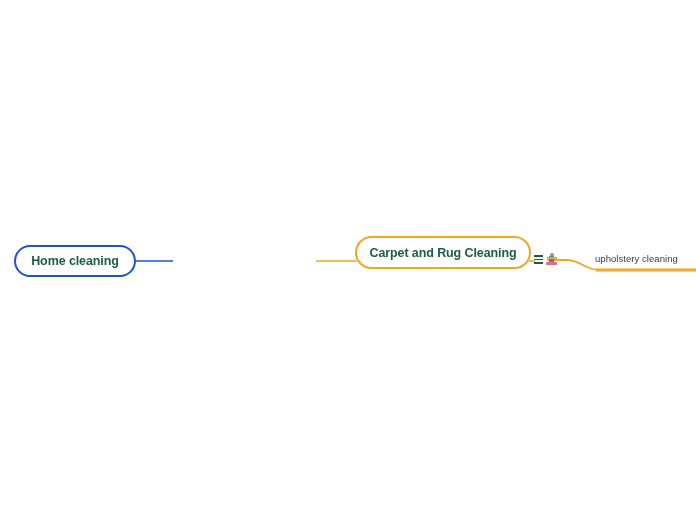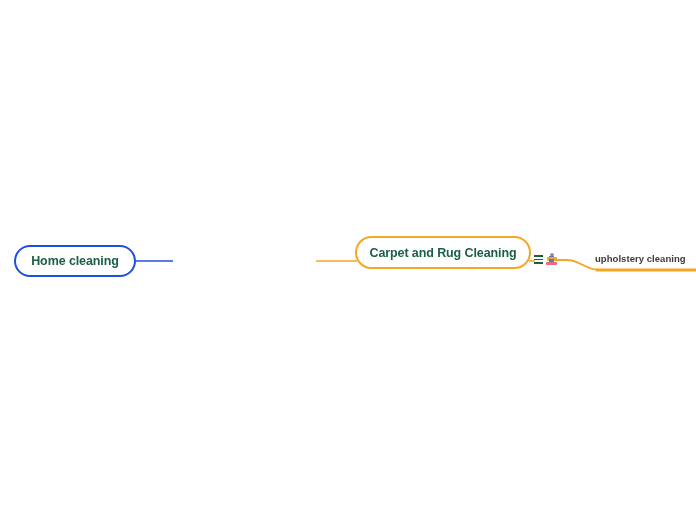--- a/index.html
+++ b/index.html
@@ -169,21 +169,20 @@
     height: 17px;
     display: flex;
     align-items: center;
     z-index: 6;
   }
   #leaf-upholstery-cleaning .leaf-label {
     font-size: 9.5px;
     color: #3B3B3B;
     white-space: nowrap;
     letter-spacing: 0.05px;
-    font-weight: bold;
   }
 </style>
 </head>
 <body>
 
 <div id="canvas">
 
   <svg id="connectors" width="696" height="520" viewBox="0 0 696 520" xmlns="http://www.w3.org/2000/svg">
 
     <line x1="135" y1="261" x2="173" y2="261" stroke="#1F4FE0" stroke-width="1.6"></line>

